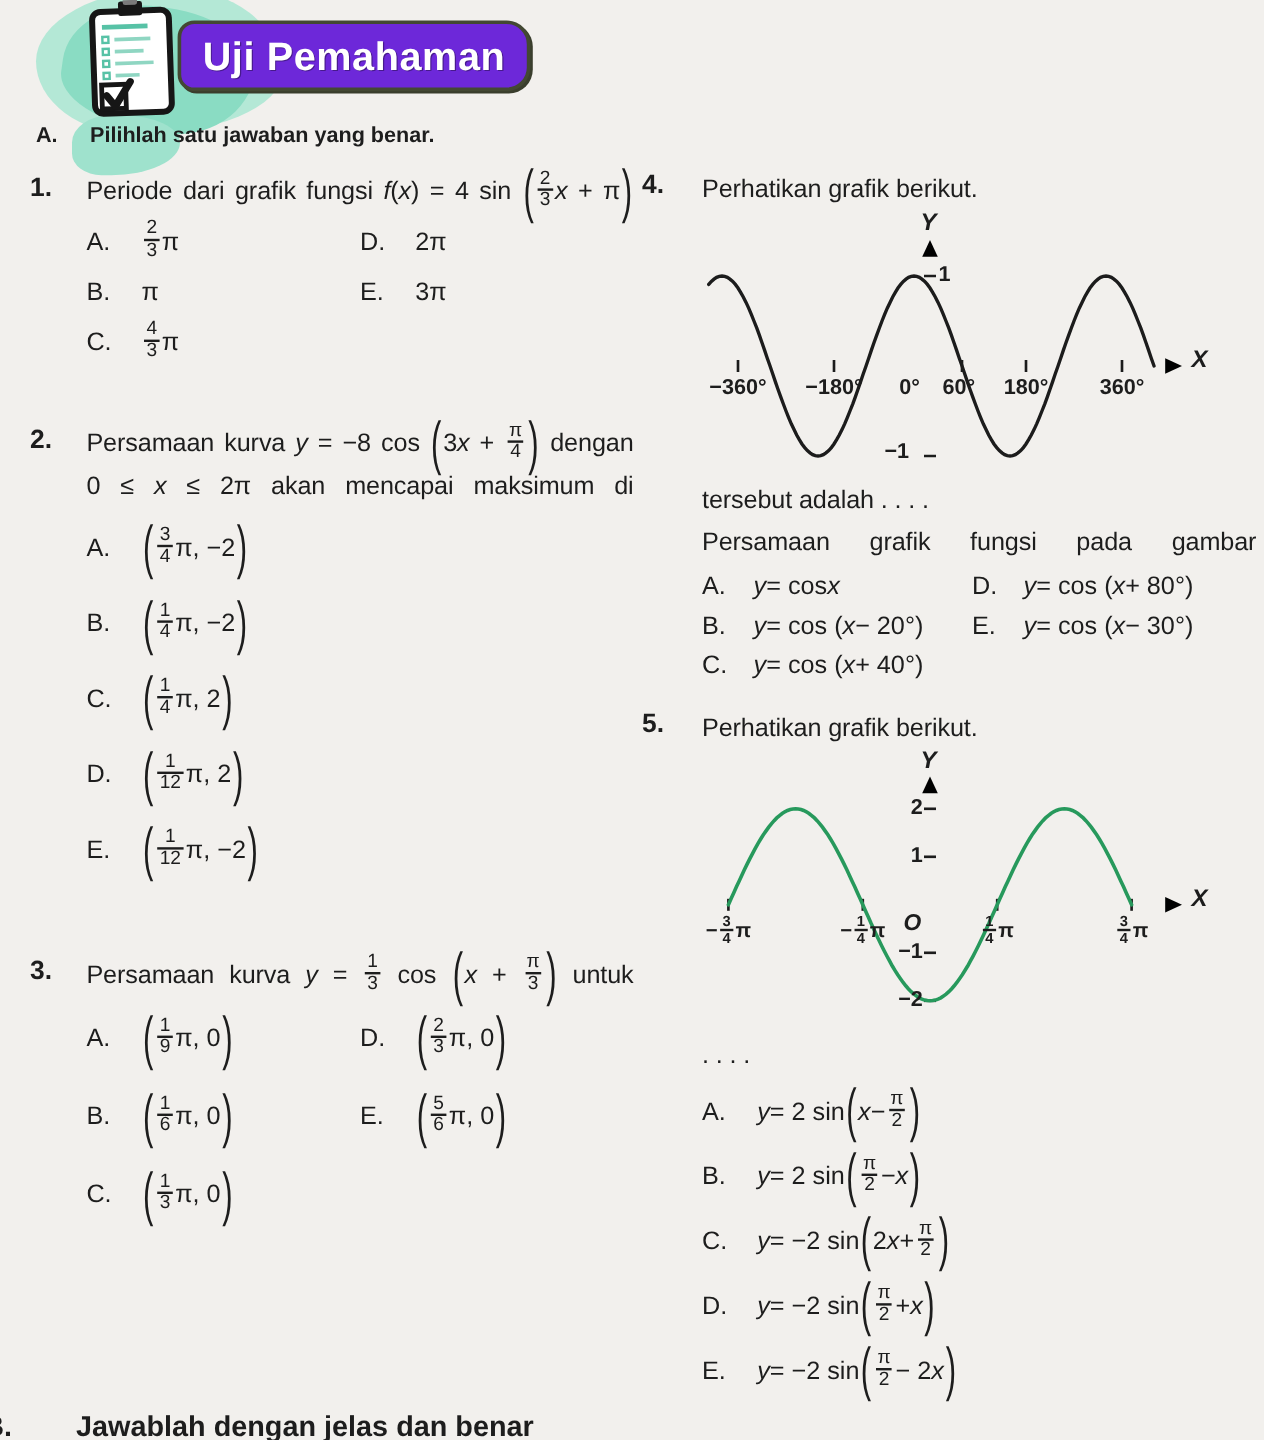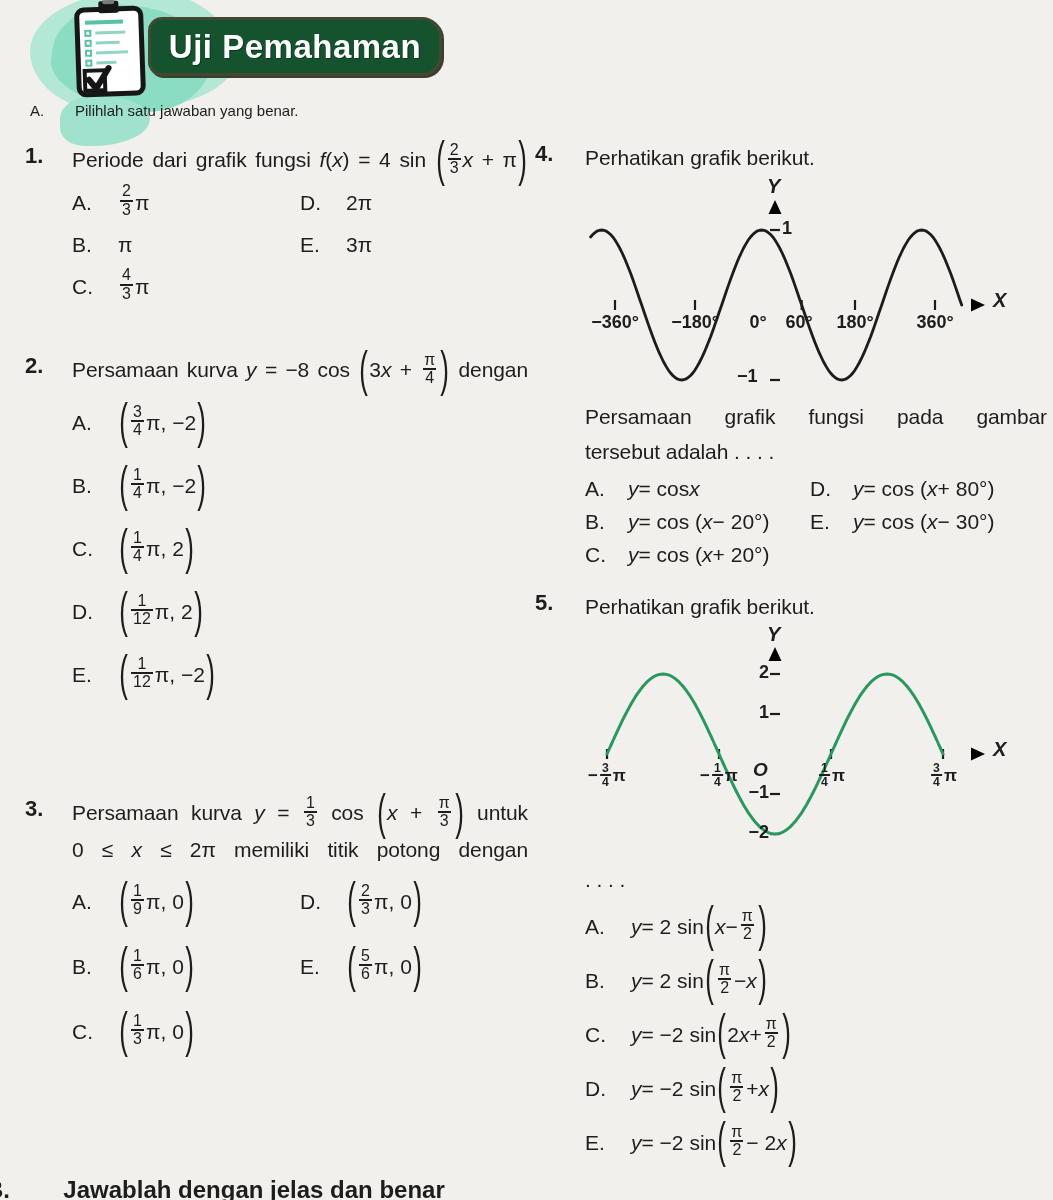--- a/index.html
+++ b/index.html
@@ -10,29 +10,29 @@
     color:#1d1d1d;
   }
   .abs{position:absolute;}
   
   .blob1{left:30px;top:-10px;width:205px;height:122px;background:#b4e8d6;
          border-radius:55% 45% 60% 40% / 50% 58% 42% 50%;}
   .blob2{left:52px;top:6px;width:160px;height:104px;background:#8adcc3;
          border-radius:48% 52% 45% 55% / 55% 45% 60% 40%;transform:rotate(8deg);}
   .blob3{left:60px;top:96px;width:90px;height:50px;background:#9fe2cd;
          border-radius:40% 60% 70% 30%/50% 50% 60% 40%;}
-  .pill{left:148px;top:17px;width:288px;height:53px;background:#14532d;
+  .pill{left:148px;top:17px;width:288px;height:53px;background:#6d28d9;
         border:3px solid #434833;border-radius:14px 20px 20px 14px;
         display:flex;align-items:center;justify-content:center;
         box-shadow:2px 2px 0 #3a3e2d;}
   .pill span{color:#fff;font-size:33px;font-weight:700;letter-spacing:.5px;
         text-shadow:1px 1px 0 rgba(0,0,0,.35);}
   .clip{left:70px;top:0px;transform:rotate(-2deg);}
   
-  .secA{font-weight:400;font-size:15px;}
+  .secA{font-weight:700;font-size:18px;}
   .secA .lab{display:inline-block;width:45px;}
   .secB{font-weight:700;font-size:24px;white-space:nowrap;}
   
   .question{width:456px;}
   .qcol-r{width:462px;}
   .qnum{position:absolute;left:var(--numoff,-47px);top:1px;font-weight:700;font-size:22px;}
   .qline{font-size:21px;line-height:35px;letter-spacing:-0.1px;min-height:35px;}
   .qline.just{text-align:justify;text-align-last:justify;}
   .iv{font-style:italic;}
   .frac{display:inline-flex;flex-direction:column;align-items:center;
@@ -141,20 +141,21 @@
         </span>
       </div>
     </div>
   </div>
 <div class="abs question" id="q2" style="left:72px;top:352px;">
     <span class="qnum">2.</span>
     <div class="qline just"><span>Persamaan kurva </span><span class="iv">y</span><span> = −8 cos </span><span class="bp">(</span><span>3</span><span class="iv">x</span><span> + </span><span class="frac">
         <span class="num">π</span>
         <span class="den">4</span>
       </span><span class="bp">)</span><span> dengan</span></div>
+    <div class="qline just"><span>0 ≤ </span><span class="iv">x</span><span> ≤ 2π akan mencapai maksimum di</span></div>
     <div class="opt-block">
       <div class="opt-row" style="height: 63px;">
         <span class="gcell">
           <span class="opt-letter" style="width: 46px;">A.</span>
           <span class="opt-value">
             <span class="bp">(</span>
             <span class="frac">
               <span class="num">3</span>
               <span class="den">4</span>
             </span>
@@ -223,21 +224,20 @@
   </div>
 <div class="abs question" id="q3" style="left:72px;top:795px;">
     <span class="qnum">3.</span>
     <div class="qline just"><span>Persamaan kurva </span><span class="iv">y</span><span> = </span><span class="frac">
         <span class="num">1</span>
         <span class="den">3</span>
       </span><span> cos </span><span class="bp">(</span><span class="iv">x</span><span> + </span><span class="frac">
         <span class="num">π</span>
         <span class="den">3</span>
       </span><span class="bp">)</span><span> untuk</span></div>
-    <div class="qline just"><span>0 ≤ </span><span class="iv">x</span><span> ≤ 2π memiliki titik potong dengan</span></div>
     <div class="opt-block">
       <div class="opt-row" style="min-height: 65px;">
         <span class="gcell" style="width: 228px;">
           <span class="opt-letter" style="width: 46px;">A.</span>
           <span class="opt-value">
             <span class="bp">(</span>
             <span class="frac">
               <span class="num">1</span>
               <span class="den">9</span>
             </span>
@@ -313,22 +313,22 @@
       <line x1="30" y1="122" x2="30" y2="132" stroke="#1c1c1c" stroke-width="2.2"></line>
       <line x1="110" y1="122" x2="110" y2="132" stroke="#1c1c1c" stroke-width="2.2"></line>
       <line x1="216.66666666666666" y1="122" x2="216.66666666666666" y2="132" stroke="#1c1c1c" stroke-width="2.2"></line>
       <line x1="270" y1="122" x2="270" y2="132" stroke="#1c1c1c" stroke-width="2.2"></line>
       <line x1="350" y1="122" x2="350" y2="132" stroke="#1c1c1c" stroke-width="2.2"></line>
       <line x1="185" y1="52" x2="195" y2="52" stroke="#1c1c1c" stroke-width="2.2"></line>
       <line x1="185" y1="202" x2="195" y2="202" stroke="#1c1c1c" stroke-width="2.2"></line>
       <path d="M5.6 59.0 L7.8 56.5 L10.0 54.6 L12.2 53.1 L14.4 52.3 L16.7 52.0 L18.9 52.3 L21.1 53.1 L23.3 54.6 L25.6 56.5 L27.8 59.0 L30.0 62.0 L32.2 65.6 L34.4 69.5 L36.7 74.0 L38.9 78.8 L41.1 84.0 L43.3 89.5 L45.6 95.3 L47.8 101.3 L50.0 107.6 L52.2 114.0 L54.4 120.5 L56.7 127.0 L58.9 133.5 L61.1 140.0 L63.3 146.4 L65.6 152.7 L67.8 158.7 L70.0 164.5 L72.2 170.0 L74.4 175.2 L76.7 180.0 L78.9 184.5 L81.1 188.4 L83.3 192.0 L85.6 195.0 L87.8 197.5 L90.0 199.4 L92.2 200.9 L94.4 201.7 L96.7 202.0 L98.9 201.7 L101.1 200.9 L103.3 199.4 L105.6 197.5 L107.8 195.0 L110.0 192.0 L112.2 188.4 L114.4 184.5 L116.7 180.0 L118.9 175.2 L121.1 170.0 L123.3 164.5 L125.6 158.7 L127.8 152.7 L130.0 146.4 L132.2 140.0 L134.4 133.5 L136.7 127.0 L138.9 120.5 L141.1 114.0 L143.3 107.6 L145.6 101.3 L147.8 95.3 L150.0 89.5 L152.2 84.0 L154.4 78.8 L156.7 74.0 L158.9 69.5 L161.1 65.6 L163.3 62.0 L165.6 59.0 L167.8 56.5 L170.0 54.6 L172.2 53.1 L174.4 52.3 L176.7 52.0 L178.9 52.3 L181.1 53.1 L183.3 54.6 L185.6 56.5 L187.8 59.0 L190.0 62.0 L192.2 65.6 L194.4 69.5 L196.7 74.0 L198.9 78.8 L201.1 84.0 L203.3 89.5 L205.6 95.3 L207.8 101.3 L210.0 107.6 L212.2 114.0 L214.4 120.5 L216.7 127.0 L218.9 133.5 L221.1 140.0 L223.3 146.4 L225.6 152.7 L227.8 158.7 L230.0 164.5 L232.2 170.0 L234.4 175.2 L236.7 180.0 L238.9 184.5 L241.1 188.4 L243.3 192.0 L245.6 195.0 L247.8 197.5 L250.0 199.4 L252.2 200.9 L254.4 201.7 L256.7 202.0 L258.9 201.7 L261.1 200.9 L263.3 199.4 L265.6 197.5 L267.8 195.0 L270.0 192.0 L272.2 188.4 L274.4 184.5 L276.7 180.0 L278.9 175.2 L281.1 170.0 L283.3 164.5 L285.6 158.7 L287.8 152.7 L290.0 146.4 L292.2 140.0 L294.4 133.5 L296.7 127.0 L298.9 120.5 L301.1 114.0 L303.3 107.6 L305.6 101.3 L307.8 95.3 L310.0 89.5 L312.2 84.0 L314.4 78.8 L316.7 74.0 L318.9 69.5 L321.1 65.6 L323.3 62.0 L325.6 59.0 L327.8 56.5 L330.0 54.6 L332.2 53.1 L334.4 52.3 L336.7 52.0 L338.9 52.3 L341.1 53.1 L343.3 54.6 L345.6 56.5 L347.8 59.0 L350.0 62.0 L352.2 65.6 L354.4 69.5 L356.7 74.0 L358.9 78.8 L361.1 84.0 L363.3 89.5 L365.6 95.3 L367.8 101.3 L370.0 107.6 L372.2 114.0 L374.4 120.5 L376.7 127.0" fill="none" stroke="#1c1c1c" stroke-width="2.8" stroke-linecap="round"></path>
     </svg><span class="glab ctr" style="left: 30px; top: 134px;">−360°</span><span class="glab ctr" style="left: 110px; top: 134px;">−180°</span><span class="glab ctr" style="left: 173px; top: 134px;">0°</span><span class="glab ctr" style="left: 214px; top: 134px;">60°</span><span class="glab ctr" style="left: 270px; top: 134px;">180°</span><span class="glab ctr" style="left: 350px; top: 134px;">360°</span><span class="glab " style="left: 197px; top: 40px;">1</span><span class="glab glab-r" style="left: 152px; top: 188px;">−1</span><span class="axlab" style="left: 408px; top: 111px;">X</span><span class="axlab" style="left: 182px; top: -3px;">Y</span></div>
 <div class="abs question qcol-r" id="q4b" style="left:585px;top:399px;">
+    <div class="qline"><span>tersebut adalah . . . .</span></div>
     <div class="qline just"><span>Persamaan grafik fungsi pada gambar</span></div>
-    <div class="qline"><span>tersebut adalah . . . .</span></div>
     <div class="opt-block">
       <div class="opt-row" style="min-height: 33px;">
         <span class="gcell" style="width: 225px;">
           <span class="opt-letter" style="width: 43px;">A.</span>
           <span class="opt-value">
             <span class="iv">y</span>
             <span> = cos </span>
             <span class="iv">x</span>
           </span>
         </span>
@@ -362,21 +362,21 @@
           </span>
         </span>
       </div>
       <div class="opt-row" style="min-height: 33px;">
         <span class="gcell" style="width: 225px;">
           <span class="opt-letter" style="width: 43px;">C.</span>
           <span class="opt-value">
             <span class="iv">y</span>
             <span> = cos (</span>
             <span class="iv">x</span>
-            <span> + 20°)</span>
+            <span> + 40°)</span>
           </span>
         </span>
       </div>
     </div>
   </div>
 
 <div class="abs question qcol-r" id="q5h" style="left:585px;top:589px;--numoff:-50px;">
     <span class="qnum">5.</span>
     <div class="qline"><span>Perhatikan grafik berikut.</span></div>
   </div>

